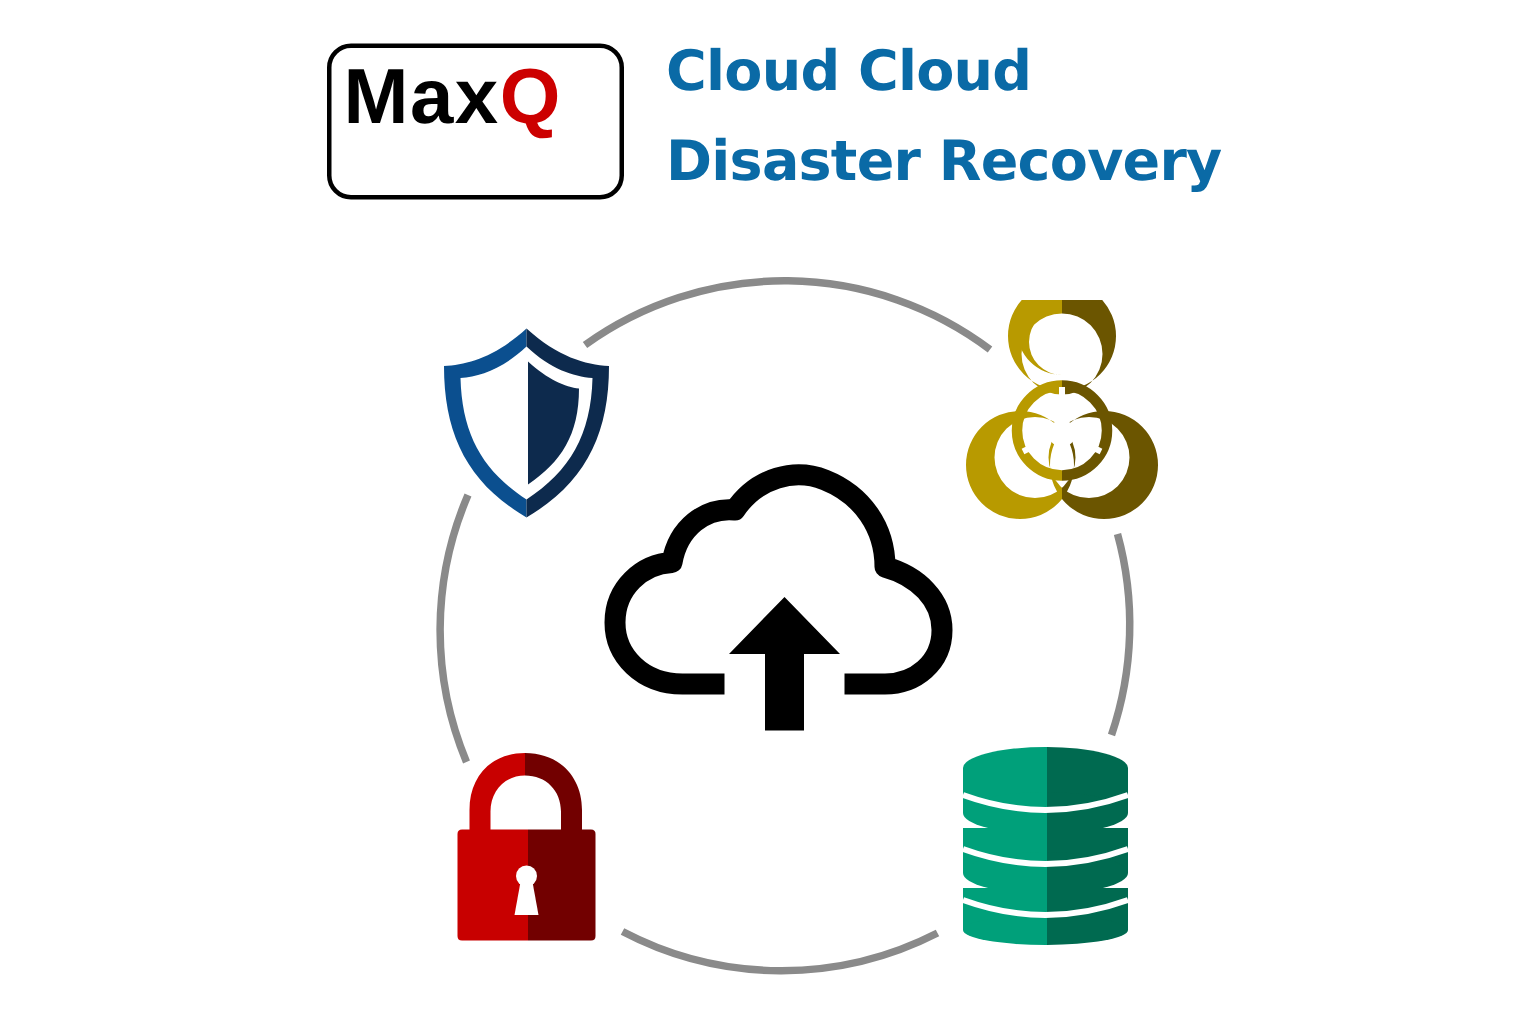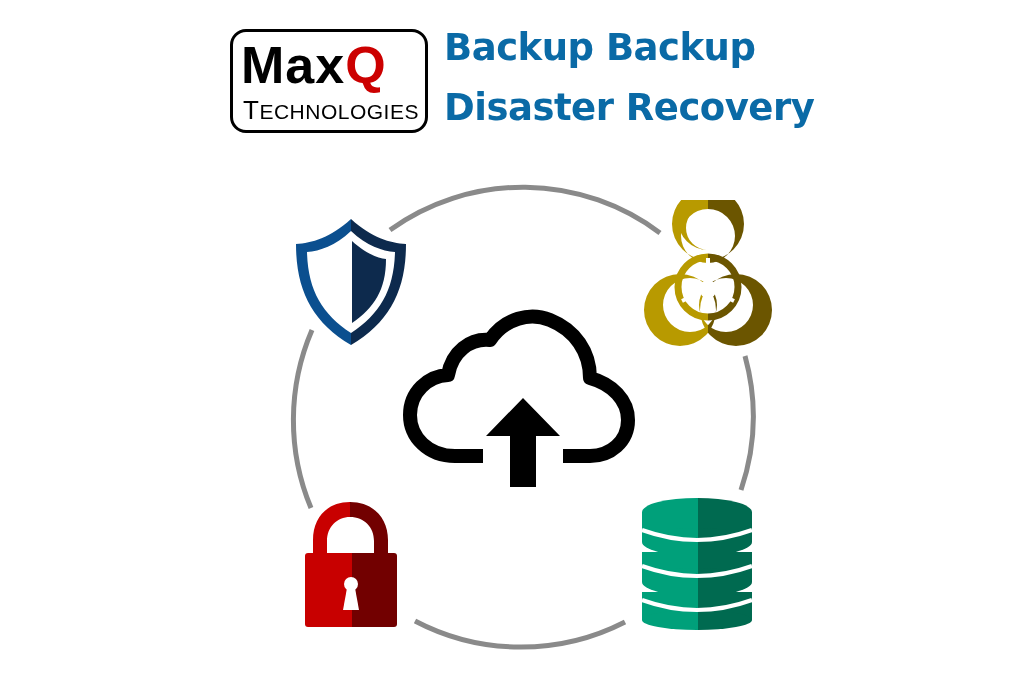--- a/index.html
+++ b/index.html
@@ -1,19 +1,19 @@
 <!DOCTYPE html>
 <html><head>
   <meta charset="utf-8">
   <style>
     html, body { margin: 0; padding: 0; background: #ffffff; }
     body { width: 1024px; height: 682px; position: relative; overflow: hidden; font-family: "Liberation Sans", sans-serif; }
     .logo {
       position: absolute; left: 218px; top: 29px; width: 198px; height: 104px;
-      box-sizing: border-box; border: 3px solid #000; border-radius: 16px; background: #fff; margin-left: 12px;
+      box-sizing: border-box; border: 3px solid #000; border-radius: 16px; background: #fff;
     }
     .logo-main {
       position: absolute; left: 8px; top: 4px; font-family: "Liberation Sans", sans-serif;
       font-weight: bold; font-size: 52px; letter-spacing: 1px; color: #000; line-height: 58px;
     }
     .logo-main .q { color: #cc0000; }
     .logo-sub {
       position: absolute; left: 10px; top: 66px; font-family: "Liberation Sans", sans-serif;
       font-size: 21px; letter-spacing: 0.5px; color: #000; line-height: 24px;
     }
@@ -25,24 +25,23 @@
     }
     .title1 { top: 26px; }
     .title2 { top: 86px; text-align: right; }
     svg.diagram { position: absolute; left: 0; top: 0; }
   </style>
 </head>
 <body>
 
 <div class="logo">
   <div class="logo-main"><span>Max</span><span class="q">Q</span></div>
-  <div class="logo-sub"><span class="big">T</span><span>ECHNOLOGIES</span></div>
 </div>
 
-<div class="title title1">Backup Backup</div>
+<div class="title title1">Cloud Cloud</div>
 <div class="title title2">Disaster Recovery</div>
 
 <svg class="diagram" width="1024" height="682" viewBox="0 0 1024 682">
 
   <g fill="none" stroke="#8a8a8a" stroke-width="5" stroke-linecap="butt">
 
     <path d="M 390 230 A 228 228 0 0 1 660 233"></path>
 
     <path d="M 745 356 A 228 228 0 0 1 741 490"></path>
 

